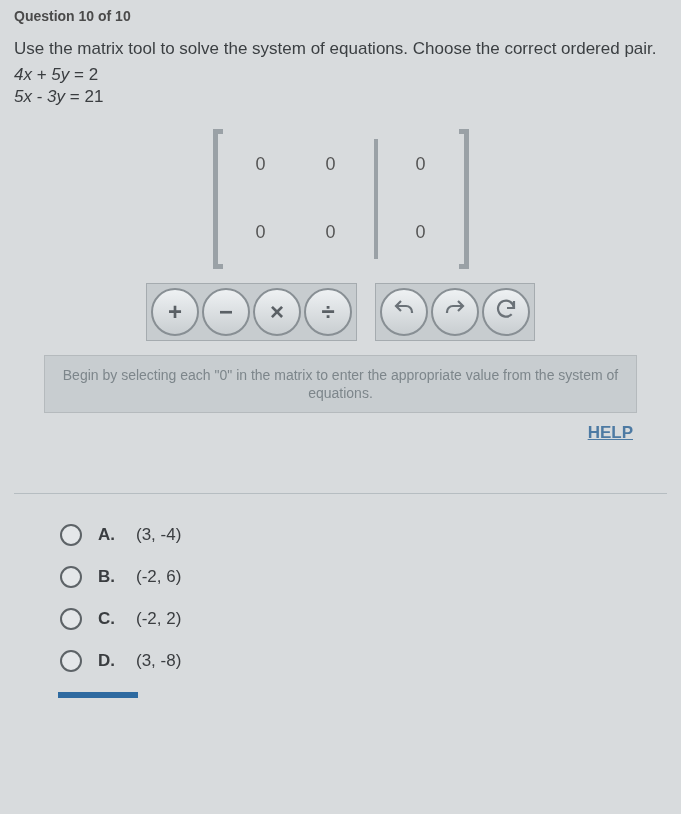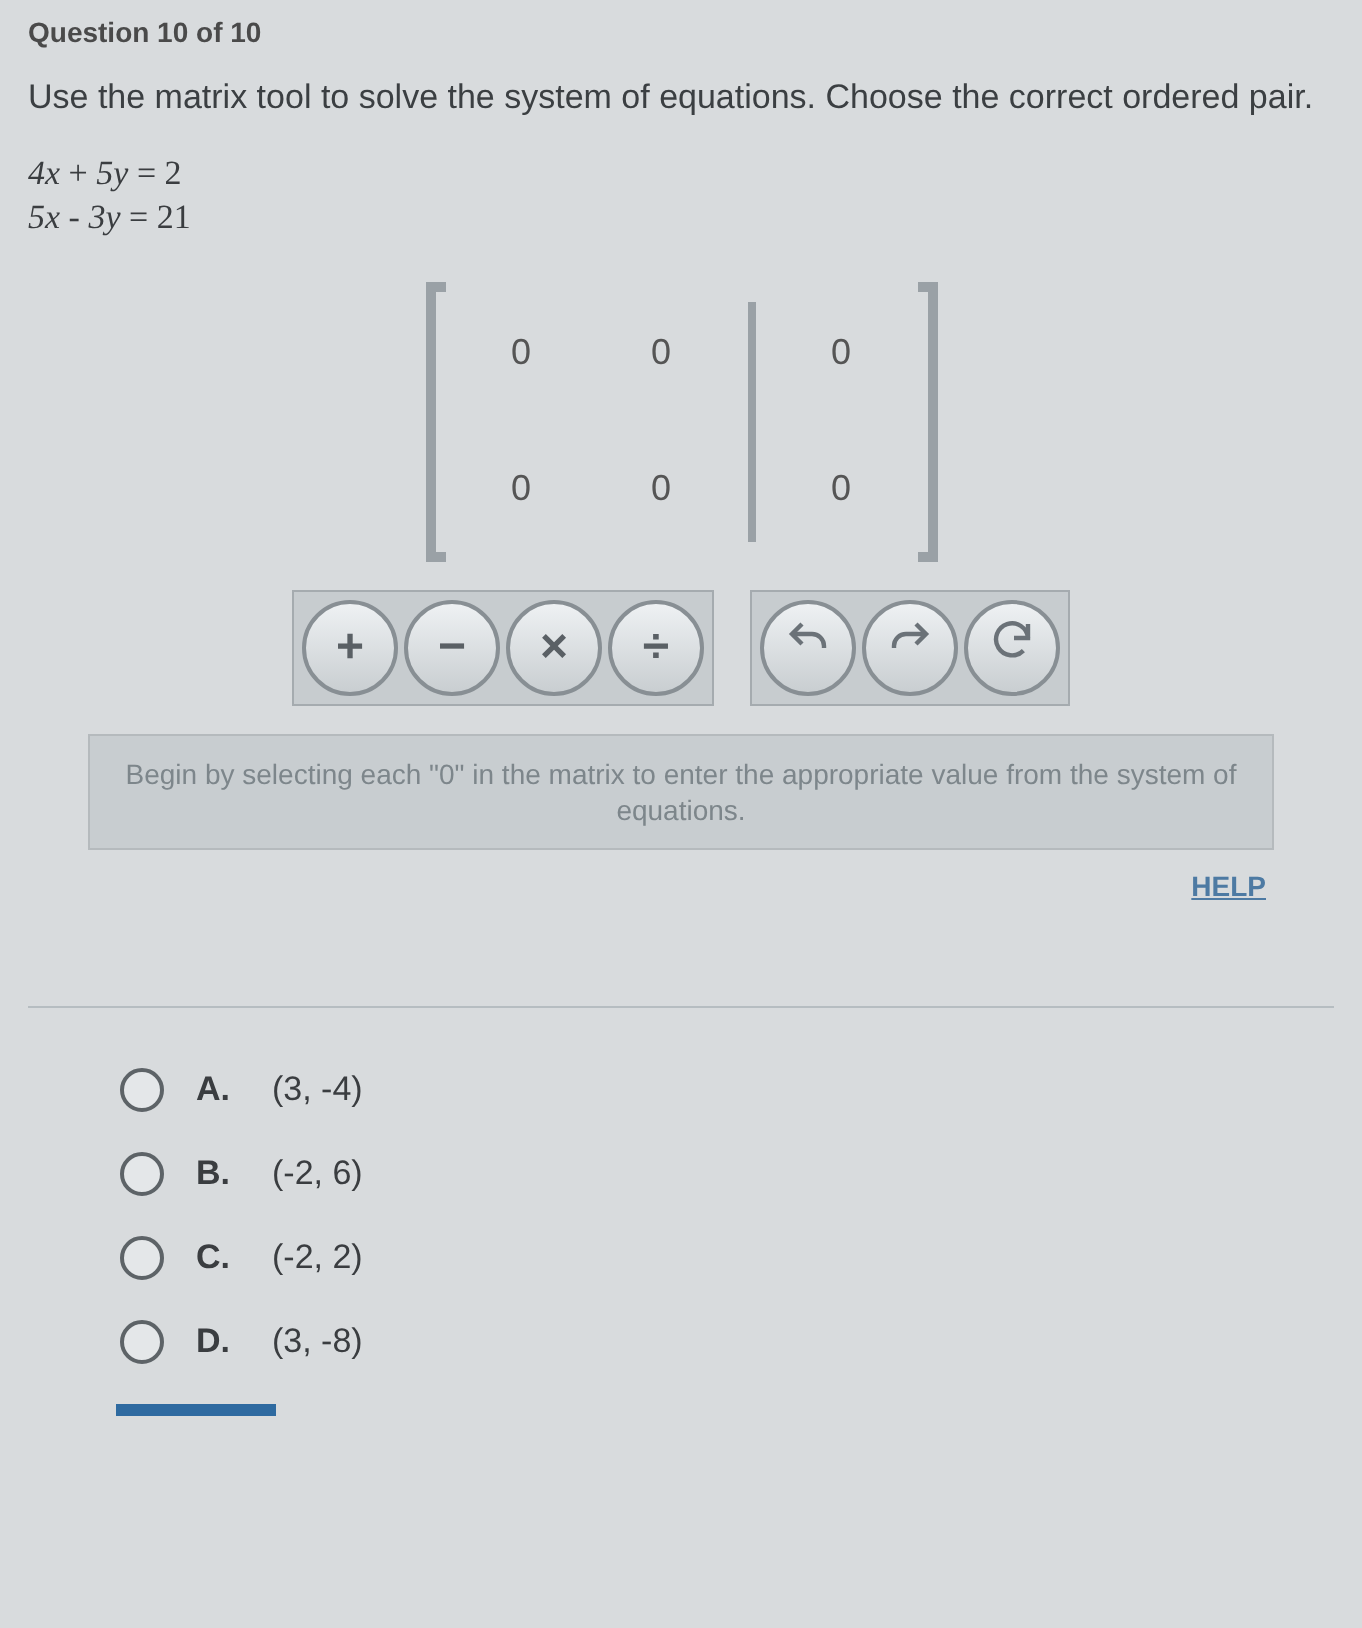--- a/index.html
+++ b/index.html
@@ -5,22 +5,22 @@
   * { box-sizing: border-box; margin: 0; padding: 0; }
   body {
     font-family: Arial, Helvetica, sans-serif;
     background: #d8dbdd;
     width: 681px;
     height: 814px;
     padding: 8px 14px;
     color: #333;
   }
   .title { font-weight: bold; font-size: 14px; color: #4a4a4a; margin-bottom: 14px; }
-  .prompt { font-size: 17px; color: #3b3f42; line-height: 1.35; margin-bottom: 16px; }
-  .eq { font-size: 17px; font-style: italic; color: #3a3d40; margin-bottom: 2px; font-family: Liberation Serif, serif; }
+  .prompt { font-size: 17px; color: #3b3f42; line-height: 1.35; margin-bottom: 4px; }
+  .eq { font-size: 17px; font-style: italic; color: #3a3d40; margin-bottom: 2px; }
   .eq .n { font-style: normal; }
   .matrix-area { display:flex; justify-content:center; margin:22px 0 14px; }
   .matrix {
     display:flex; align-items:center; gap:0;
   }
   .bracket-l, .bracket-r {
     width:10px; height:140px; border:5px solid #9aa1a6;
   }
   .bracket-l { border-right:none; }
   .bracket-r { border-left:none; }
@@ -43,21 +43,21 @@
     display:flex; align-items:center; justify-content:center;
     font-size:24px; color:#5a6065; font-weight:bold;
   }
   .tbtn svg { width:24px; height:24px; stroke:#6b7278; fill:none; stroke-width:2.2; }
   .hint {
     background:#c8cdd0; border:1px solid #b5baBD; padding:10px 14px;
     text-align:center; font-size:14px; color:#7d868b; line-height:1.3;
     margin:0 30px 10px;
   }
   .help { text-align:right; padding-right:34px; margin-bottom:50px; }
-  .help a { color:#4d7aa3; font-weight:bold; font-size:14px; text-decoration:underline; }
+  .help a { color:#4d7aa3; font-weight:bold; font-size:17px; text-decoration:underline; }
   .divider { border:none; border-top:1px solid #b6bdc1; margin:0 0 30px; }
   .answers { padding-left:46px; }
   .answer { display:flex; align-items:center; gap:16px; margin-bottom:20px; font-size:17px; color:#3a3d40; }
   .radio {
     width:22px; height:22px; border:2px solid #5d6367; border-radius:50%; background:#e4e7e9;
   }
   .answer .lab { font-weight:bold; min-width:22px; }
   .underbar { width:80px; height:6px; background:#2e6aa0; margin-left:44px; margin-top:4px; }
 </style>
 </head>

